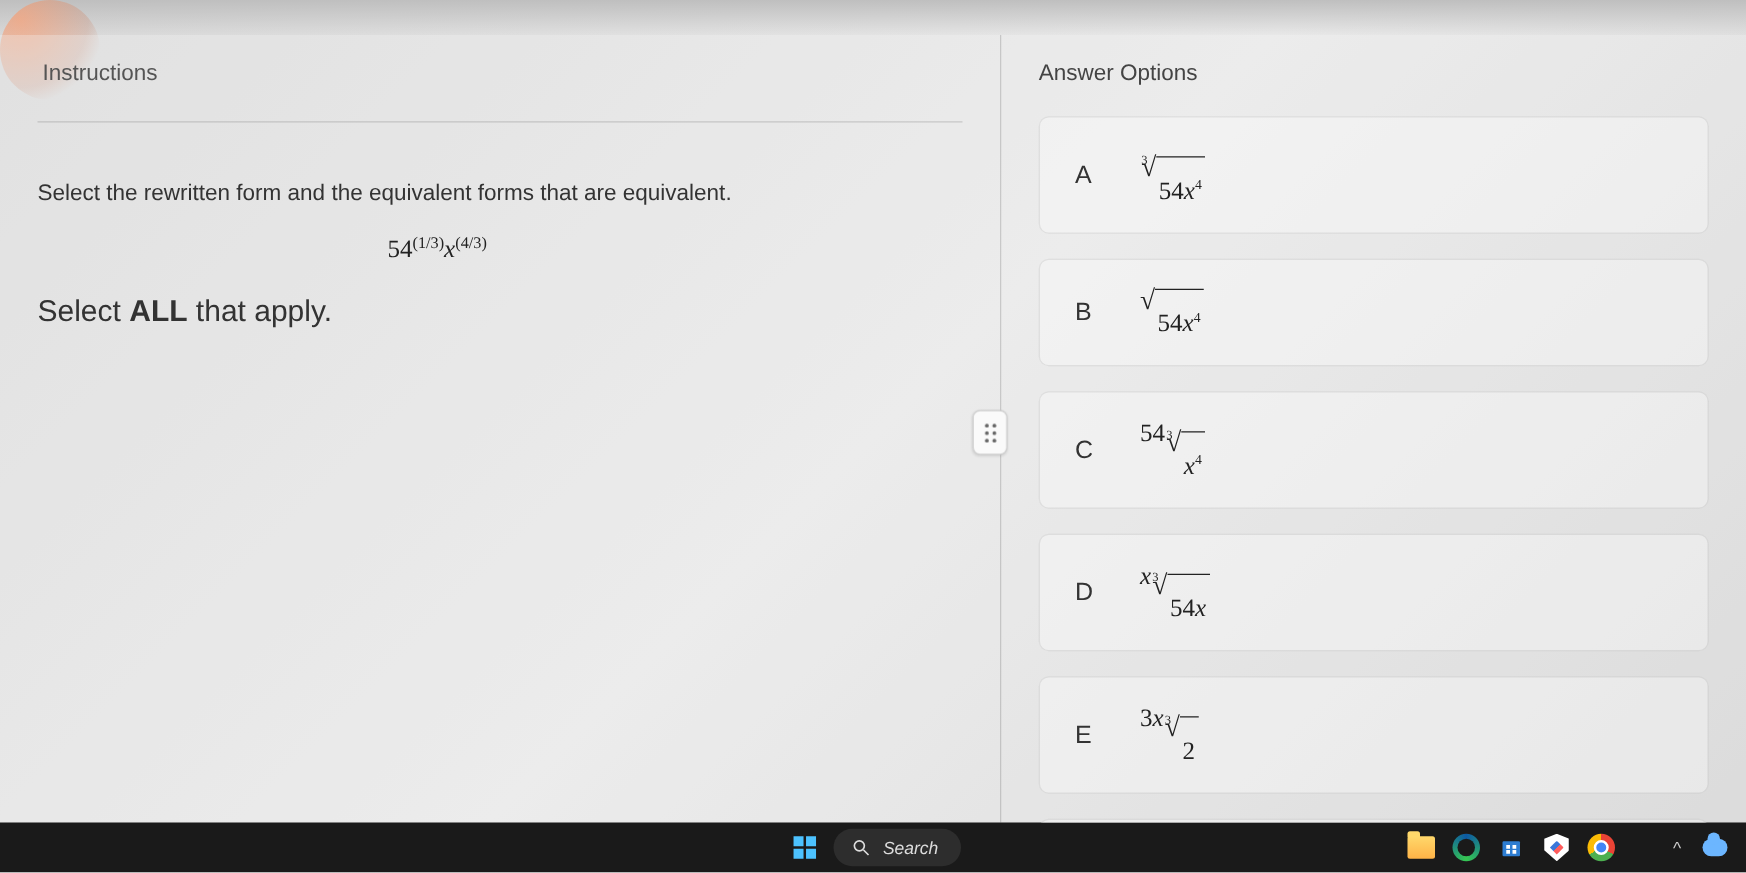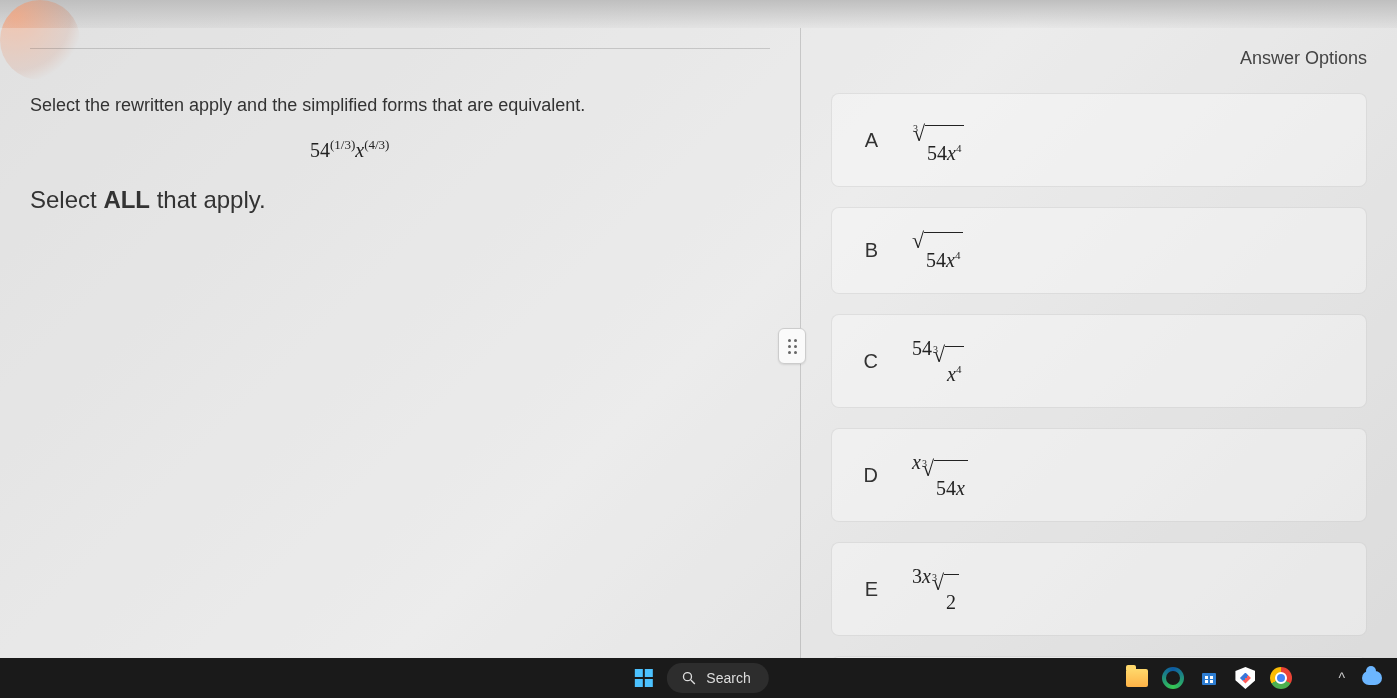--- a/index.html
+++ b/index.html
@@ -74,21 +74,20 @@
   cursor: grab;
   box-shadow: 0 1px 2px rgba(0,0,0,0.1);
 }
 .drag-handle .dots-row { display:flex; gap:3px; }
 .drag-handle .dot { width:3px; height:3px; background:#666; border-radius:50%; }
 .right-panel {
   flex: 1;
   border-left: 1px solid rgba(0,0,0,0.15);
   padding: 20px 30px 20px 30px;
   overflow-y: auto;
-  text-align: right;
 }
 .answer-header {
   font-size: 18px;
   color: #444;
   margin-bottom: 24px;
 }
 .option {
   background: rgba(255,255,255,0.35);
   border: 1px solid rgba(0,0,0,0.08);
   border-radius: 8px;
@@ -158,20 +157,21 @@
 .search-pill {
   display: flex;
   align-items: center;
   gap: 10px;
   background: #2d2d2d;
   color: #ddd;
   border-radius: 20px;
   padding: 5px 18px 5px 14px;
   font-size: 14px;
   height: 30px;
+  font-style: italic;
 }
 .search-pill svg { width:16px; height:16px; }
 .tb-icon {
   width: 30px; height: 30px;
   display:flex; align-items:center; justify-content:center;
   border-radius:4px;
   cursor:pointer;
 }
 .taskbar-right {
   margin-left: auto;
@@ -206,23 +206,24 @@
 </style>
 </head>
 <body>
 
 <div class="top-shadow"></div>
 <div class="finger"></div>
 
 <div class="content-area">
 
   <div class="left-panel">
+    <div class="instructions-header">Instructions</div>
     <div class="divider-h"></div>
 
-    <div class="question-text">Select the rewritten apply and the simplified forms that are equivalent.</div>
+    <div class="question-text">Select the rewritten form and the equivalent forms that are equivalent.</div>
 
     <div class="expression">
       <span>54</span><sup>(1/3)</sup><span style="font-style:italic">x</span><sup>(4/3)</sup>
     </div>
 
     <div class="select-all">
       <span>Select </span><b>ALL</b><span> that apply.</span>
     </div>
 
     <div class="drag-handle">

